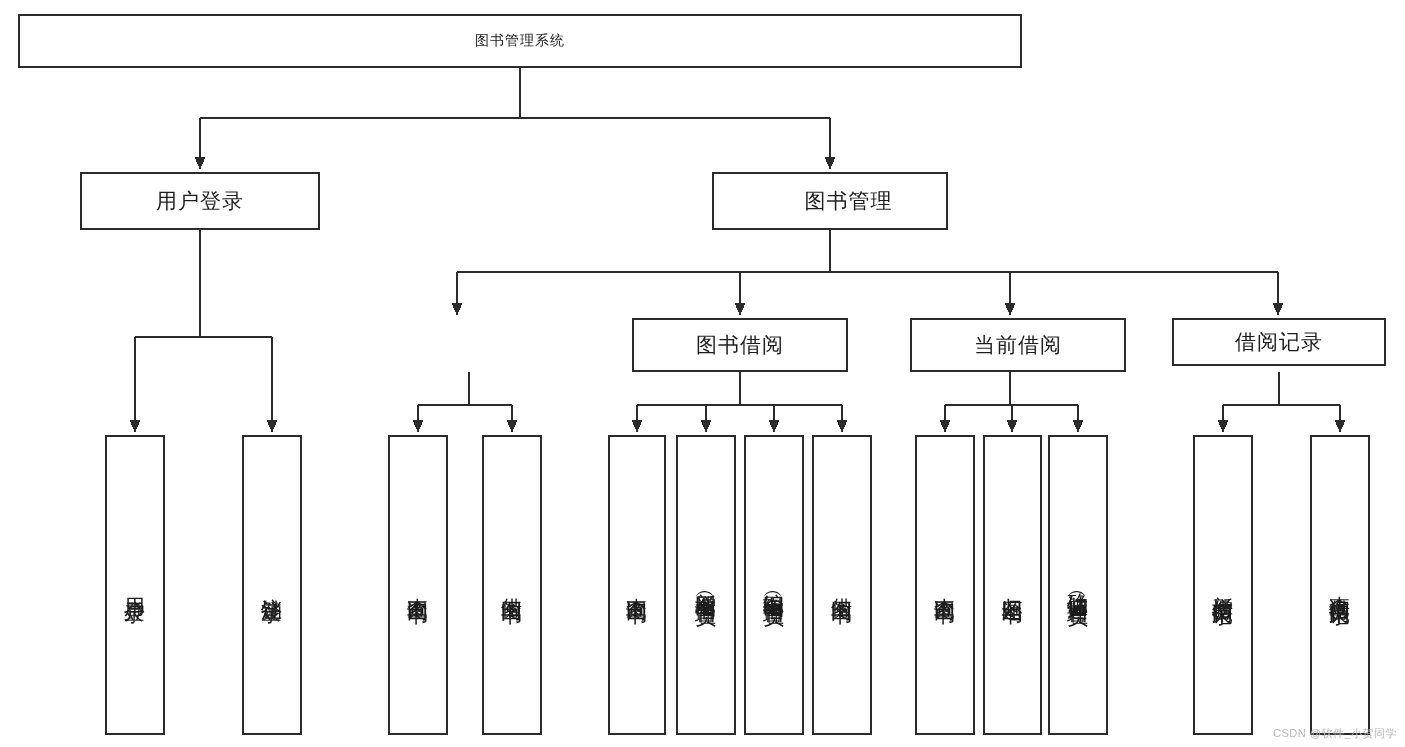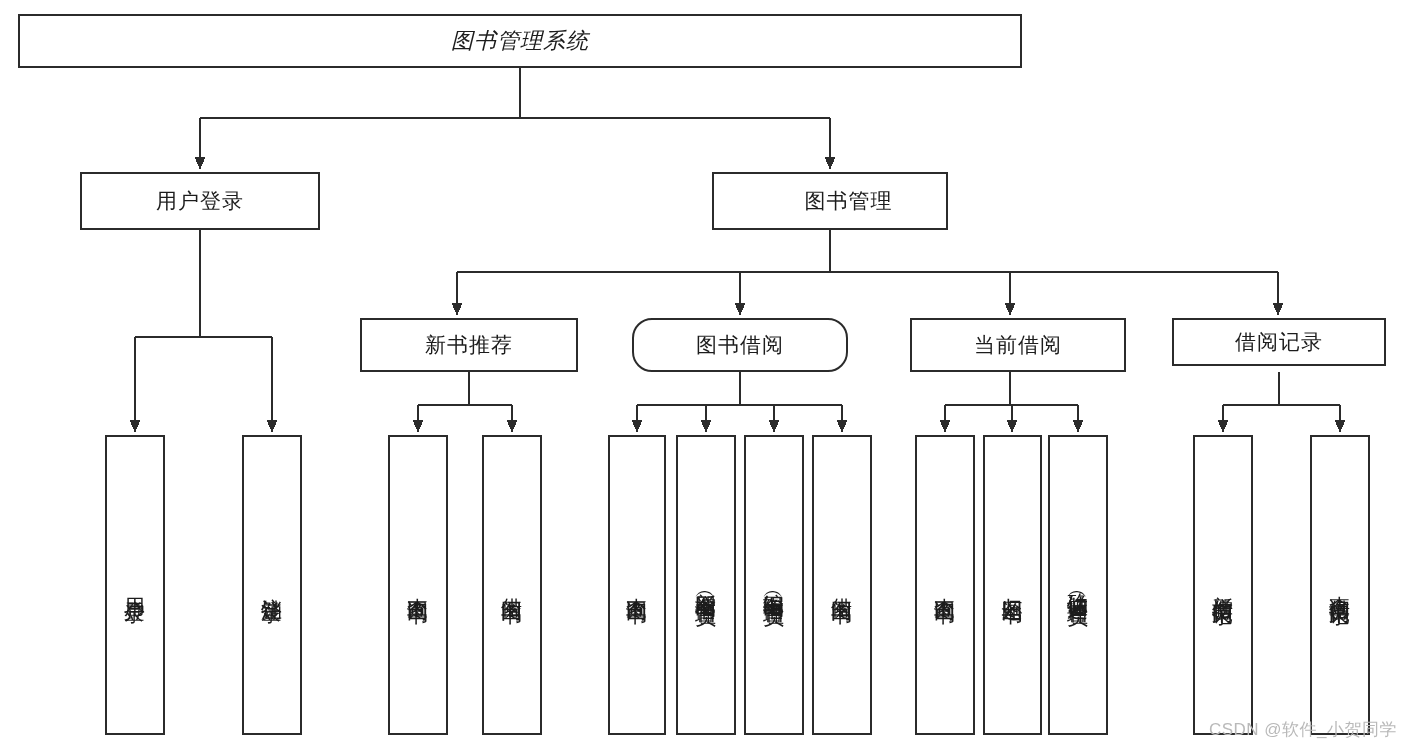--- a/index.html
+++ b/index.html
@@ -48,28 +48,27 @@
     line-height: 1;
     padding-top: 6px;
     padding-bottom: 6px;
   }
   .node-box.vert .vtext {
     writing-mode: vertical-rl;
     text-orientation: upright;
     white-space: nowrap;
   }
   .node-box.root {
-    font-size: 22px;
-    font-style: italic;
+    font-size: 14px;
   }
   #watermark {
     position: absolute;
     right: 8px;
     bottom: 6px;
-    font-size: 17px;
+    font-size: 11px;
     color: #b9b9b9;
     letter-spacing: 0.5px;
     user-select: none;
     white-space: nowrap;
   }
 </style>
 </head>
 <body>
 
 <div id="diagram-root">
@@ -134,22 +133,21 @@
         <line x1="1340" y1="405" x2="1340" y2="421"></line>
         <polygon points="1334.5,420 1345.5,420 1340,433" fill="#2b2b2b" stroke="none"></polygon>
       </g>
   </svg>
 
   <div class="node-box root horiz" style="left: 18px; top: 14px; width: 1004px; height: 54px;">图书管理系统</div>
 
   <div class="node-box horiz" style="left: 80px; top: 172px; width: 240px; height: 58px;">用户登录</div>
   <div class="node-box horiz" style="left: 712px; top: 172px; width: 236px; height: 58px; padding-left: 37px;">图书管理</div>
 
-  <div class="node-box horiz" style="left: 360px; top: 318px; width: 218px; height: 54px;">新书推荐</div>
-  <div class="node-box horiz" style="left: 632px; top: 318px; width: 216px; height: 54px; border-radius: 20px;">图书借阅</div>
+  <div class="node-box horiz" style="left: 632px; top: 318px; width: 216px; height: 54px;">图书借阅</div>
   <div class="node-box horiz" style="left: 902px; top: 318px; width: 216px; height: 54px; margin-left: 8px;">当前借阅</div>
   <div class="node-box horiz" style="left: 1172px; top: 318px; width: 214px; height: 48px;">借阅记录</div>
 
   <div class="node-box vert" style="left: 105px; top: 435px; width: 60px; height: 300px;">
     <span class="vtext">用户登录</span>
   </div>
   <div class="node-box vert" style="left: 242px; top: 435px; width: 60px; height: 300px;">
     <span class="vtext">注销登录</span>
   </div>
   <div class="node-box vert" style="left: 388px; top: 435px; width: 60px; height: 300px;">

